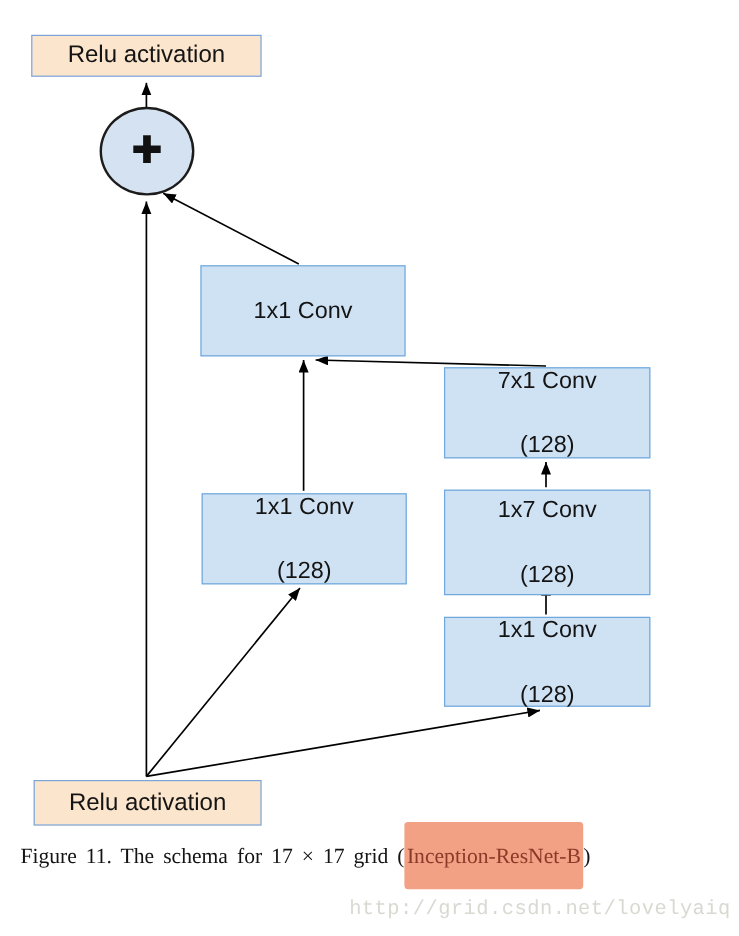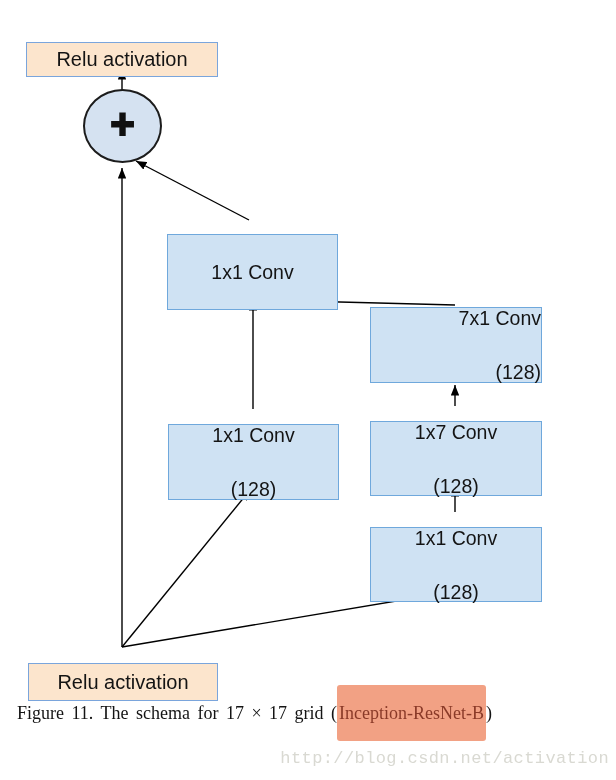--- a/index.html
+++ b/index.html
@@ -4,21 +4,21 @@
 <style>
   html,body { margin:0; padding:0; background:#ffffff; }
   .canvas {
     position:relative; width:616px; height:780px; background:#ffffff;
     font-family:"Liberation Sans", sans-serif; overflow:hidden;
   }
   .edges { position:absolute; left:0; top:0; pointer-events:none; }
   .box {
     position:absolute; box-sizing:border-box;
     display:flex; flex-direction:column; align-items:center; justify-content:center;
-    text-align:center; color:#141414;margin-top:13px;
+    text-align:center; color:#141414;
   }
   .conv {
     background:var(--box-fill); border:1.6px solid var(--box-border);
     font-size:19.5px; line-height:26px;gap:28px;
   }
   .relu {
     background:var(--relu-fill); border:1.6px solid var(--relu-border);
     font-size:20px;
   }
   .circle {
@@ -76,43 +76,43 @@
   </div>
 
   <div class="circle" style="left:83px; top:89px; width:79px; height:74px;">
     <span class="plus">+</span>
   </div>
 
   <div class="box conv" style="left:167px; top:221px; width:171px; height:76px;">
     <span>1x1 Conv</span>
   </div>
 
-  <div class="box conv" style="left:370px; top:294px; width:172px; height:76px;align-items:flex-end;">
+  <div class="box conv" style="left:370px; top:306px; width:172px; height:76px;">
     <span>7x1 Conv</span>
     <span>(128)</span>
   </div>
 
   <div class="box conv" style="left:168px; top:411px; width:171px; height:76px;">
     <span>1x1 Conv</span>
     <span>(128)</span>
   </div>
 
-  <div class="box conv" style="left:370px; top:408px; width:172px; height:75px;">
+  <div class="box conv" style="left:370px; top:408px; width:172px; height:88px;">
     <span>1x7 Conv</span>
     <span>(128)</span>
   </div>
 
   <div class="box conv" style="left:370px; top:514px; width:172px; height:75px;">
     <span>1x1 Conv</span>
     <span>(128)</span>
   </div>
 
   <div class="box relu" style="left:28px; top:650px; width:190px; height:38px;">
     <span>Relu activation</span>
   </div>
 
   <div class="caption">
     <div class="cap-line1"><span>Figure 11. The schema for 17 × 17 grid (</span><span class="hl">Inception-ResNet-B</span><span>)</span></div>
   </div>
 
-  <div class="watermark">http://blog.csdn.net/activation</div>
+  <div class="watermark">http://grid.csdn.net/lovelyaiq</div>
 
 </div>
 
 </body></html>

